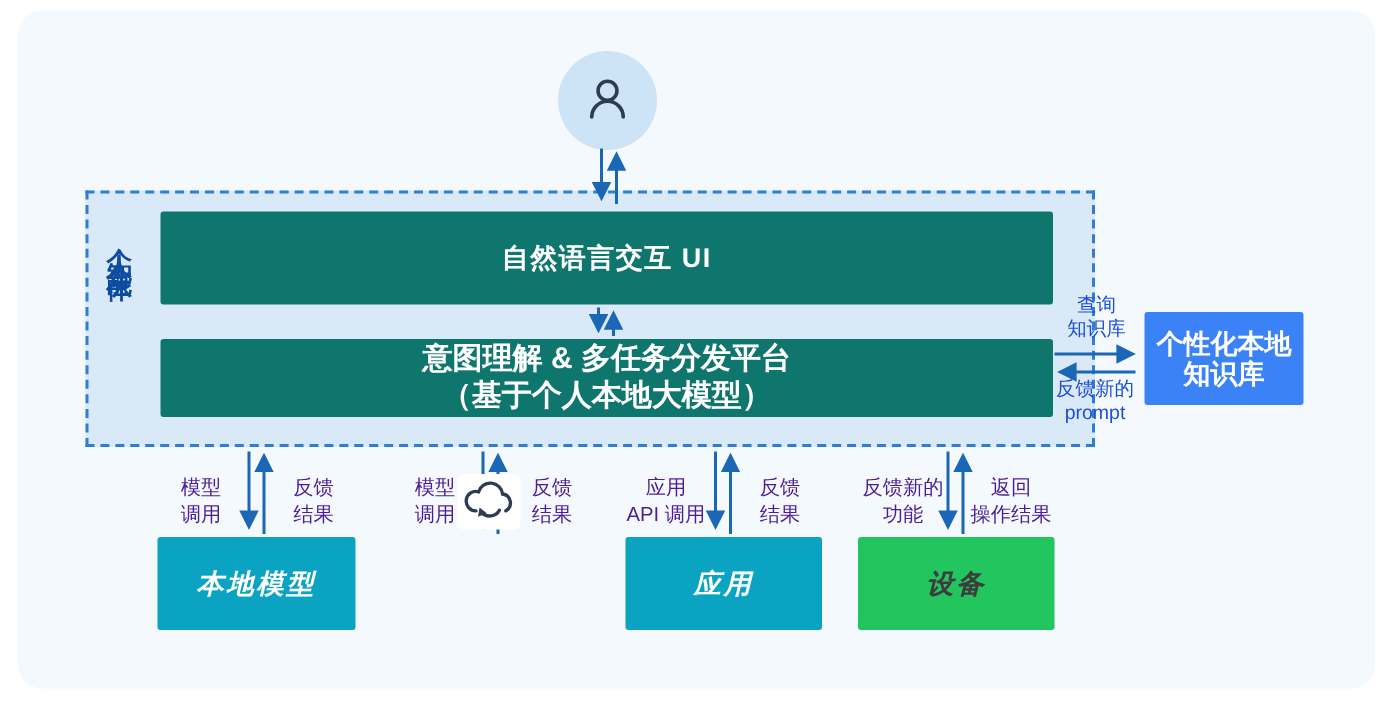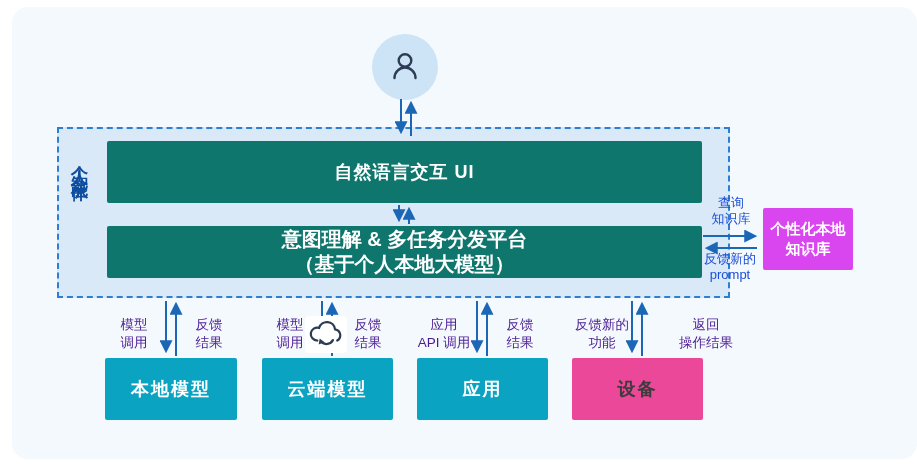--- a/index.html
+++ b/index.html
@@ -47,27 +47,27 @@
     font-size:13.5px;line-height:18px;font-weight:500;
   }
   .rlabel{
     position:absolute;text-align:center;color:#1d4ed8;
     font-size:13px;line-height:16px;font-weight:500;
   }
   
   .node{
     position:absolute;top:358px;height:62px;background:#0aa3c2;border-radius:2px;
     color:#ffffff;font-size:18px;font-weight:700;
-    display:flex;align-items:center;justify-content:center;letter-spacing:2px;
+    display:flex;align-items:center;justify-content:center;letter-spacing:2px;font-style:italic;
   }
-  .node.gray{background:#ec4899;color:#3c3c3c;text-align:center;}
+  .node.gray{background:#22c55e;color:#3c3c3c;text-align:center;}
   
   .kb{
-    position:absolute;left:763px;top:208px;width:90px;height:62px;
-    background:#d946ef;border-radius:2px;color:#ffffff;font-size:15px;font-weight:700;
+    position:absolute;left:763px;top:208px;width:106px;height:62px;
+    background:#3b82f6;border-radius:2px;color:#ffffff;font-size:18px;font-weight:700;
     display:flex;flex-direction:column;align-items:center;justify-content:center;
     line-height:20px;text-align:center;
   }
 </style>
 </head>
 <body>
 
 <div class="stage">
   <div class="card"></div>
 
@@ -163,30 +163,27 @@
       <div>API 调用</div>
   </div>
   <div class="clabel" style="left:492px;width:56px;">
     <div>反馈</div>
       <div>结果</div>
   </div>
   <div class="clabel" style="left:562px;width:80px;">
     <div>反馈新的</div>
       <div>功能</div>
   </div>
-  <div class="clabel" style="left:634px;width:80px;padding-left:32px;">
+  <div class="clabel" style="left:634px;width:80px;">
     <div>返回</div>
       <div>操作结果</div>
   </div>
 
   <div class="node" style="left:105px;width:132px;">
     <span>本地模型</span>
-  </div>
-  <div class="node" style="left:262px;width:131px;">
-    <span>云端模型</span>
   </div>
   <div class="node" style="left:417px;width:131px;">
     <span>应用</span>
   </div>
   <div class="node gray" style="left:572px;width:131px;">
     <span>设备</span>
   </div>
 </div>
 
 </body></html>

